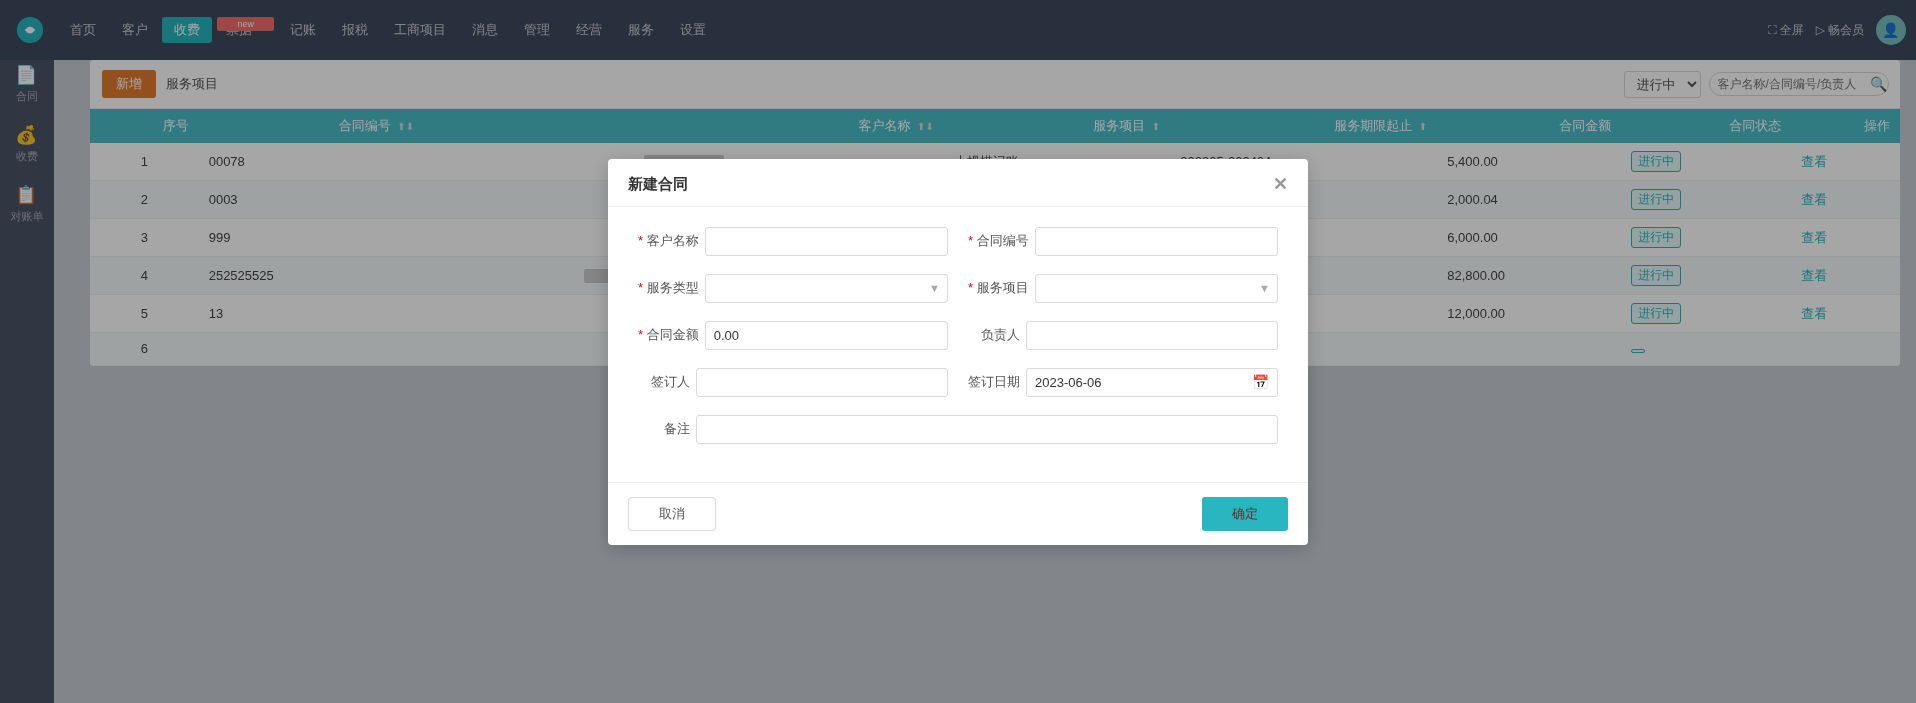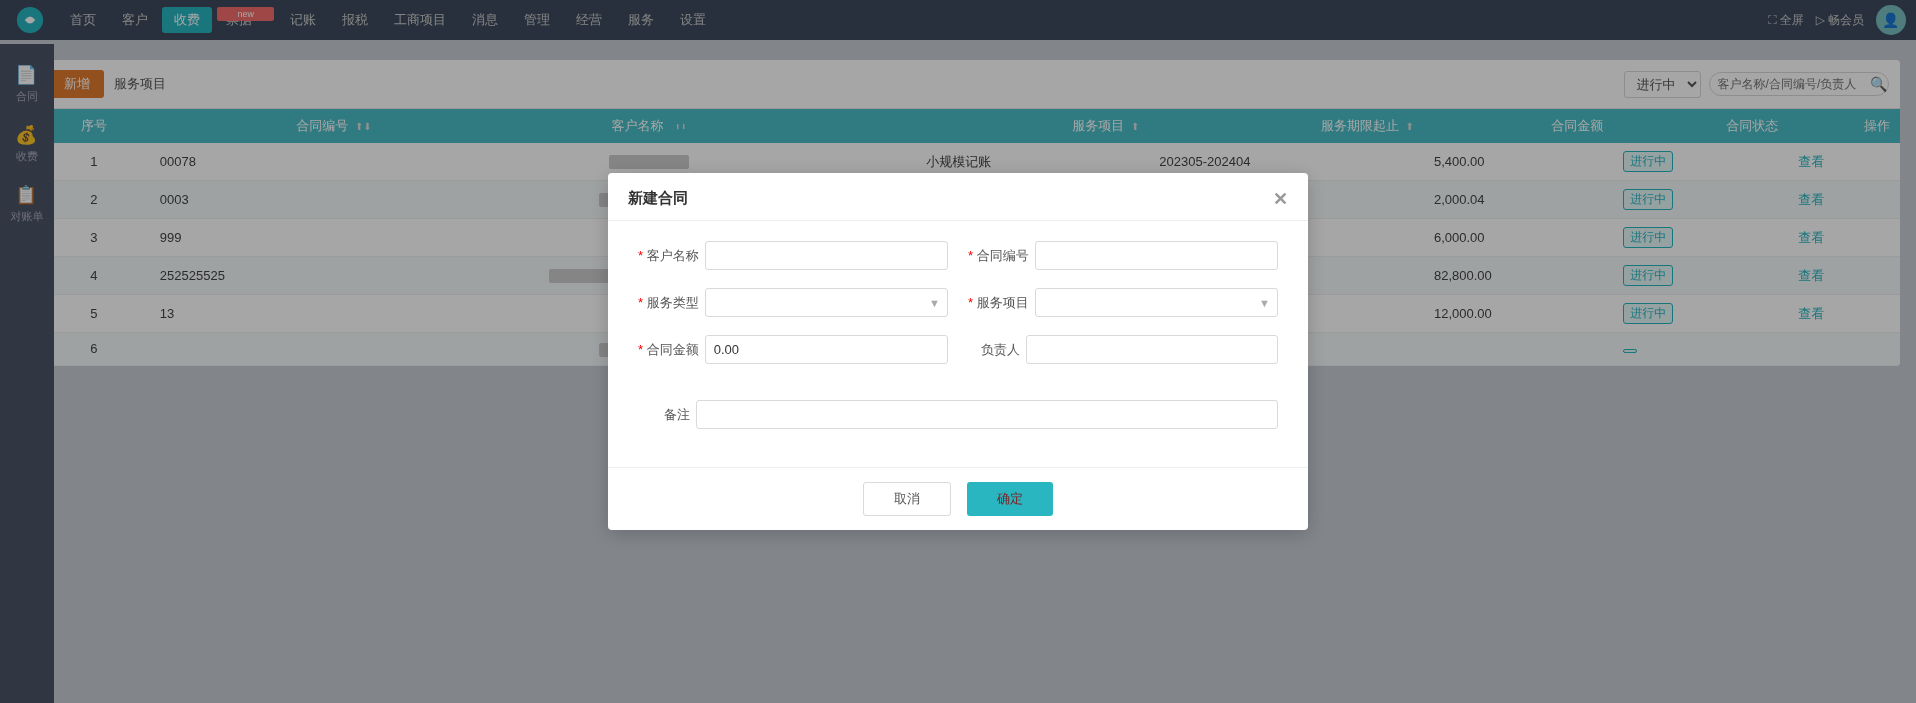--- a/index.html
+++ b/index.html
@@ -1,20 +1,20 @@
 <!DOCTYPE html>
 <html><head>
   <meta charset="utf-8">
   <style>
     * { box-sizing: border-box; margin: 0; padding: 0; }
     body { font-family: "Microsoft YaHei", Arial, sans-serif; font-size: 13px; background: #c8cdd4; overflow: hidden; }
 
     
     .top-nav {
-      height: 40px;
+      height: 60px;
       background: #3d4b5c;
       display: flex;
       align-items: center;
       padding: 0 10px;
       color: #ccc;
       position: fixed;
       top: 0; left: 0; right: 0;
       z-index: 100;
     }
     .top-nav .logo {
@@ -85,21 +85,21 @@
       cursor: pointer;
       color: #aab;
       font-size: 11px;
       gap: 3px;
     }
     .sidebar-item .icon { font-size: 18px; }
 
     
     .main {
       margin-top: 44px;
-      margin-left: 22px;
+      margin-left: 74px;
       padding: 16px;
       min-height: calc(100vh - 44px);
       background: #c8cdd4;
     }
 
     
     .table-container {
       background: #fff;
       border-radius: 4px;
       overflow: hidden;
@@ -166,21 +166,21 @@
     thead tr {
       background: #4abdc7;
       color: #fff;
     }
     thead th {
       padding: 8px 10px;
       text-align: right;
       font-weight: normal;
       white-space: nowrap;
     }
-    thead th.center { text-align: center; font-family: Liberation Mono, monospace; }
+    thead th.center { text-align: right; }
     tbody tr:nth-child(even) { background: #f5f9fa; }
     tbody tr:nth-child(odd) { background: #fff; }
     tbody td {
       padding: 8px 10px;
       color: #444;
       border-bottom: 1px solid #eee;
       white-space: nowrap;
     }
     tbody td.center { text-align: center; }
     .status-tag {
@@ -306,21 +306,21 @@
       position: absolute;
       right: 8px; top: 50%;
       transform: translateY(-50%);
       color: #aaa;
       font-size: 14px;
       pointer-events: none;
     }
     .modal-footer {
       padding: 14px 20px;
       display: flex;
-      justify-content: center;
+      justify-content: space-between;
       gap: 16px;
       border-top: 1px solid #eee;
     }
     .btn-cancel {
       padding: 7px 30px;
       border: 1px solid #d9d9d9;
       border-radius: 3px;
       background: #fff;
       color: #555;
       font-size: 13px;
@@ -552,20 +552,31 @@
           <label class="form-label required">合同金额</label>
           <input class="form-input" type="text" value="0.00" style="">
         </div>
         <div class="form-field">
           <label class="form-label">负责人</label>
           <input class="form-input" type="text" value="" style="">
         </div>
       </div>
 
       <div class="form-row">
+        <div class="form-field">
+          <label class="form-label">签订人</label>
+          <input class="form-input" type="text" value="" style="">
+        </div>
+        <div class="form-field">
+          <label class="form-label">签订日期</label>
+          <div class="date-input-wrap">
+            <input class="form-input" type="text" style="width: 100%; padding-right: 28px;" value="2023-06-06">
+            <span class="date-icon">📅</span>
+          </div>
+        </div>
       </div>
 
       <div class="form-row">
         <div class="form-field">
           <label class="form-label">备注</label>
           <input class="form-input" type="text" value="" style="flex: 1 1 0%;">
         </div>
       </div>
     </div>
     <div class="modal-footer">

